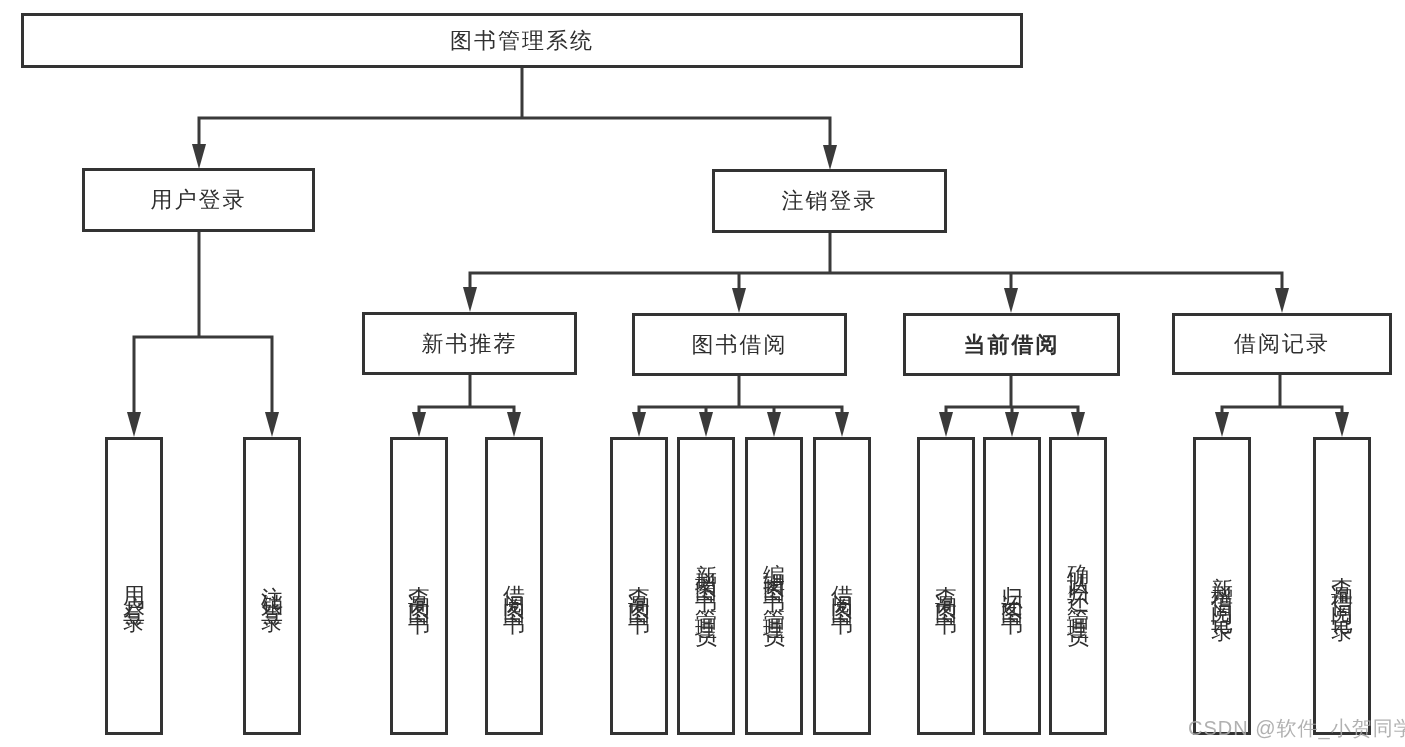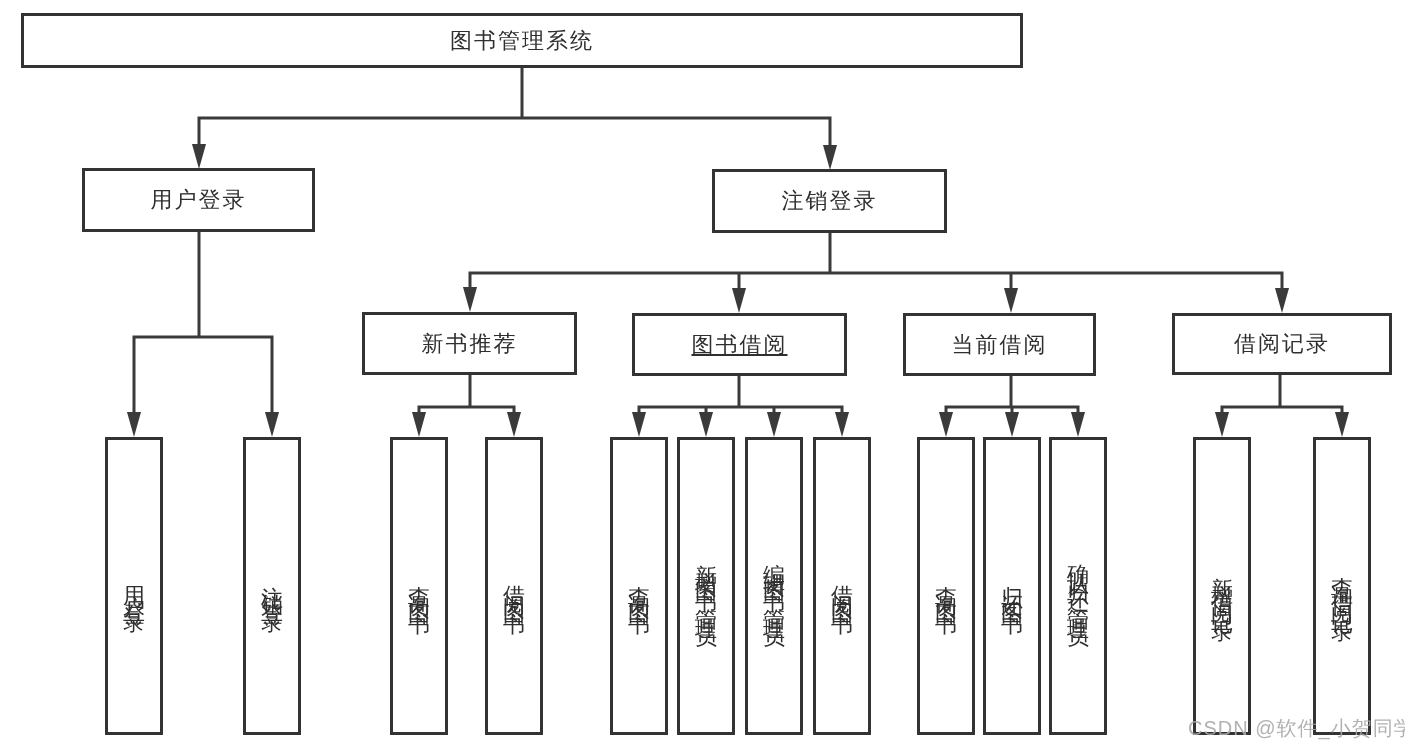--- a/index.html
+++ b/index.html
@@ -48,22 +48,22 @@
     writing-mode: vertical-rl;
     text-orientation: mixed;
     letter-spacing: 9px;
     line-height: 1;
   }
   
   .n-root            { left: 21px;   top: 13px;  width: 1002px; height: 55px; }
   .n-user-login-grp  { left: 82px;   top: 168px; width: 233px;  height: 64px; }
   .n-book-mgmt       { left: 712px;  top: 169px; width: 235px;  height: 64px; }
   .n-new-book-rec    { left: 362px;  top: 312px; width: 215px;  height: 63px; }
-  .n-book-borrow     { left: 632px;  top: 313px; width: 215px;  height: 63px; text-decoration: underline; }
-  .n-current-borrow  { left: 903px;  top: 313px; width: 193px;  height: 63px; }
+  .n-book-borrow     { left: 632px;  top: 313px; width: 215px;  height: 63px; }
+  .n-current-borrow  { left: 903px;  top: 313px; width: 217px;  height: 63px; font-weight: bold; }
   .n-borrow-records  { left: 1172px; top: 313px; width: 220px;  height: 62px; }
   
   .n-user-login   { left: 105px; }
   .n-logout       { left: 243px; }
   .n-nbr-query    { left: 390px; }
   .n-nbr-borrow   { left: 485px; }
   .n-bb-query     { left: 610px; }
   .n-bb-add       { left: 677px; }
   .n-bb-edit      { left: 745px; }
   .n-bb-borrow    { left: 813px; }

